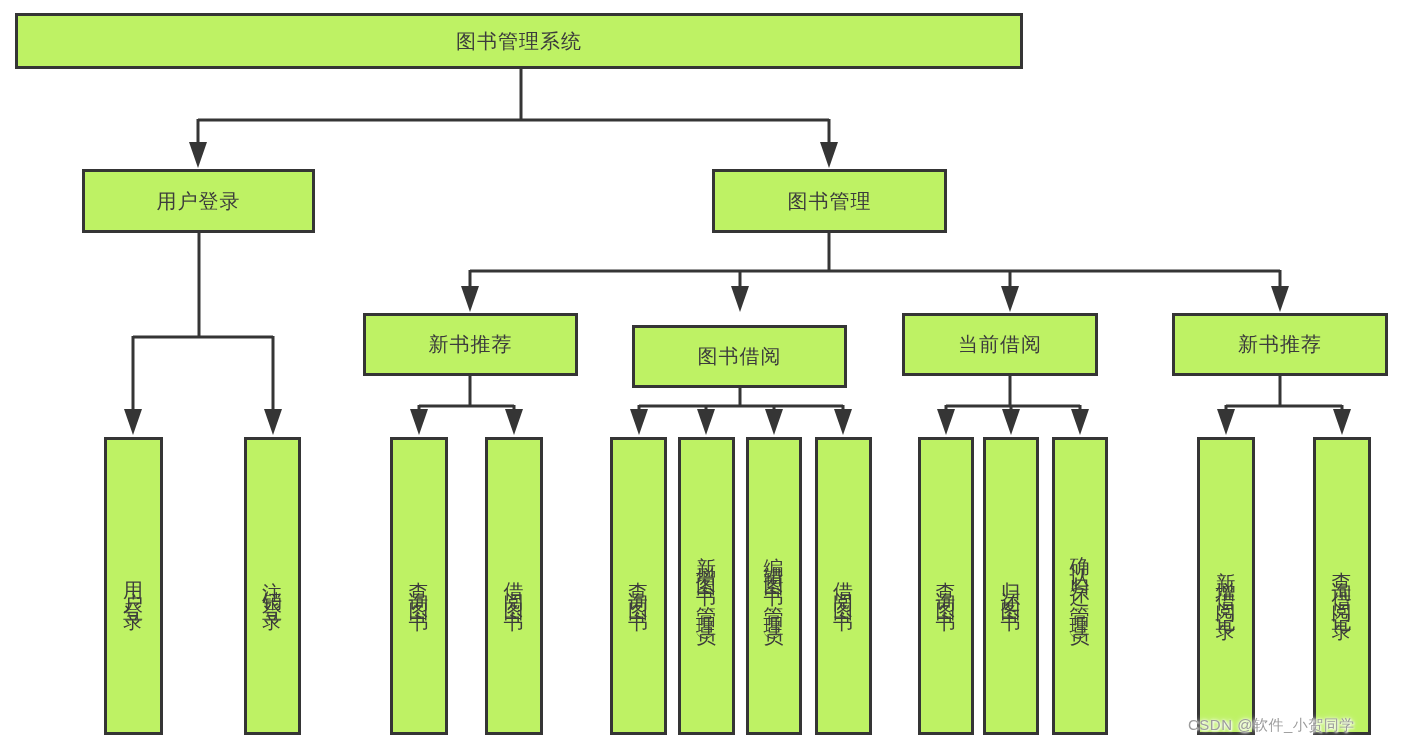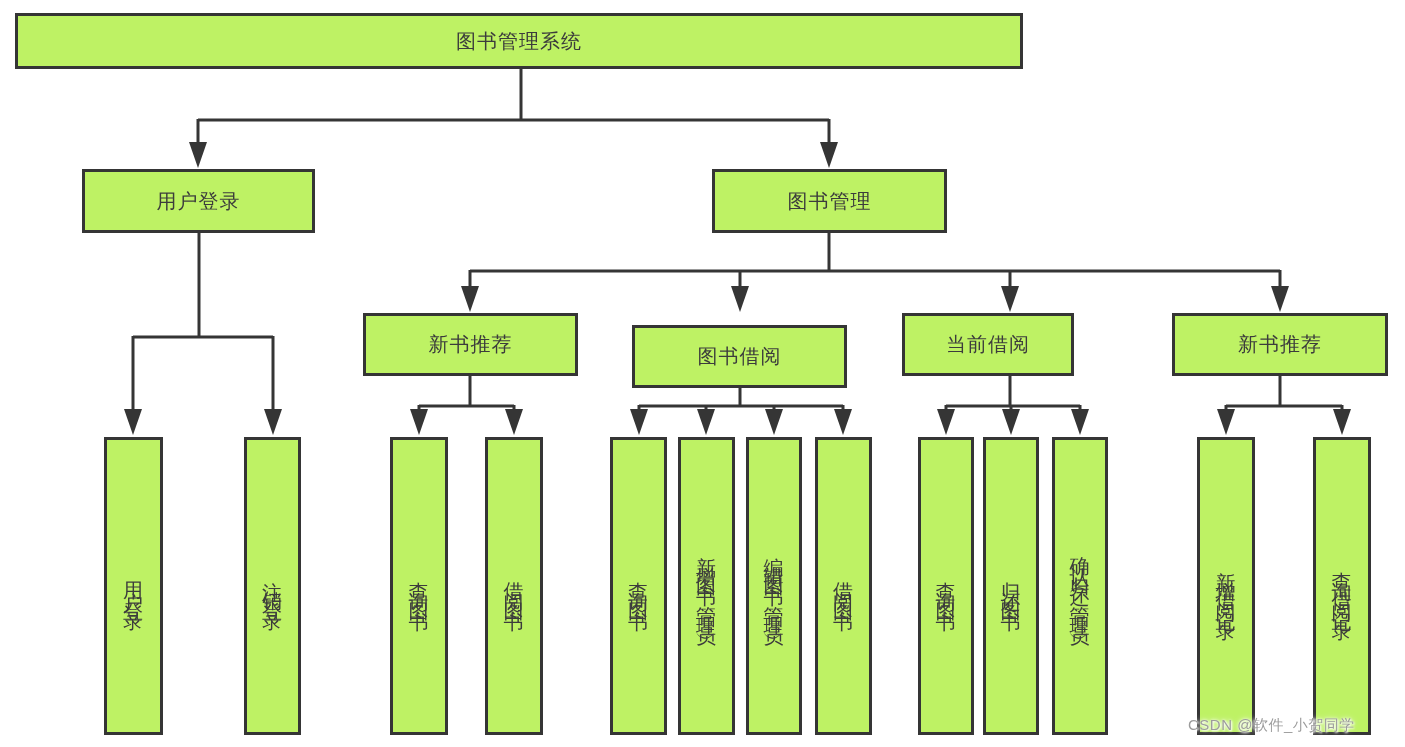--- a/index.html
+++ b/index.html
@@ -36,21 +36,21 @@
     white-space:nowrap;
   }
   
   .n-root{left:15px;top:13px;width:1008px;height:56px;}
   
   .n-l2-0{left:82px;top:169px;width:233px;height:64px;}
   .n-l2-1{left:712px;top:169px;width:235px;height:64px;}
   
   .n-l3-0{left:363px;top:313px;width:215px;height:63px;}
   .n-l3-1{left:632px;top:325px;width:215px;height:63px;}
-  .n-l3-2{left:902px;top:313px;width:172px;height:63px;}
+  .n-l3-2{left:902px;top:313px;width:196px;height:63px;}
   .n-l3-3{left:1172px;top:313px;width:216px;height:63px;}
   
   .leaf{top:437px;height:298px;}
   .n-lf-0{left:104px;width:59px;}
   .n-lf-1{left:244px;width:57px;}
   .n-lf-2{left:390px;width:58px;}
   .n-lf-3{left:485px;width:58px;}
   .n-lf-4{left:610px;width:57px;}
   .n-lf-5{left:678px;width:57px;}
   .n-lf-6{left:746px;width:56px;}

